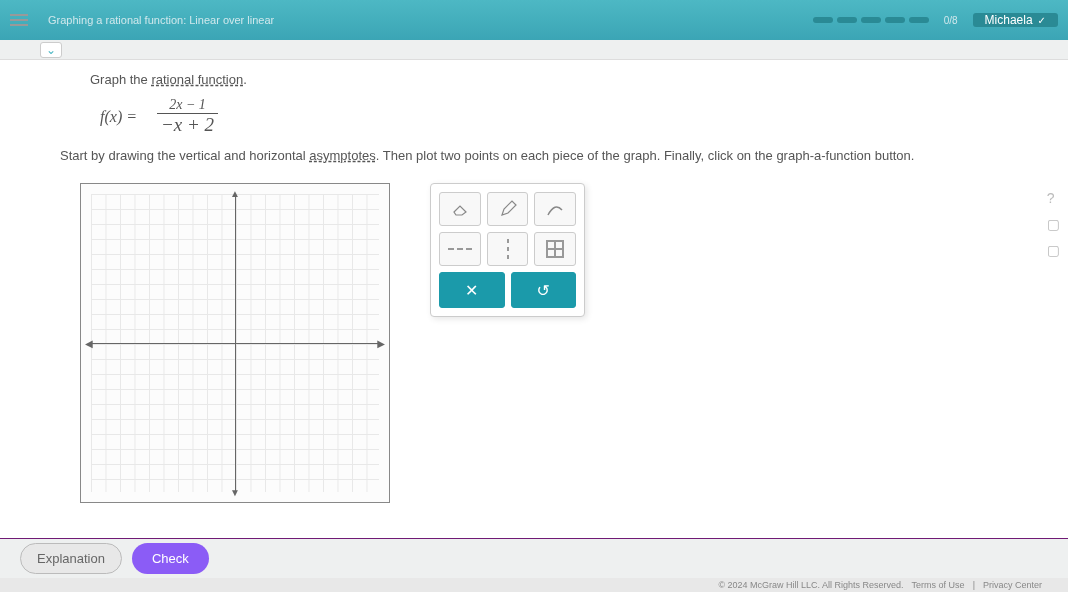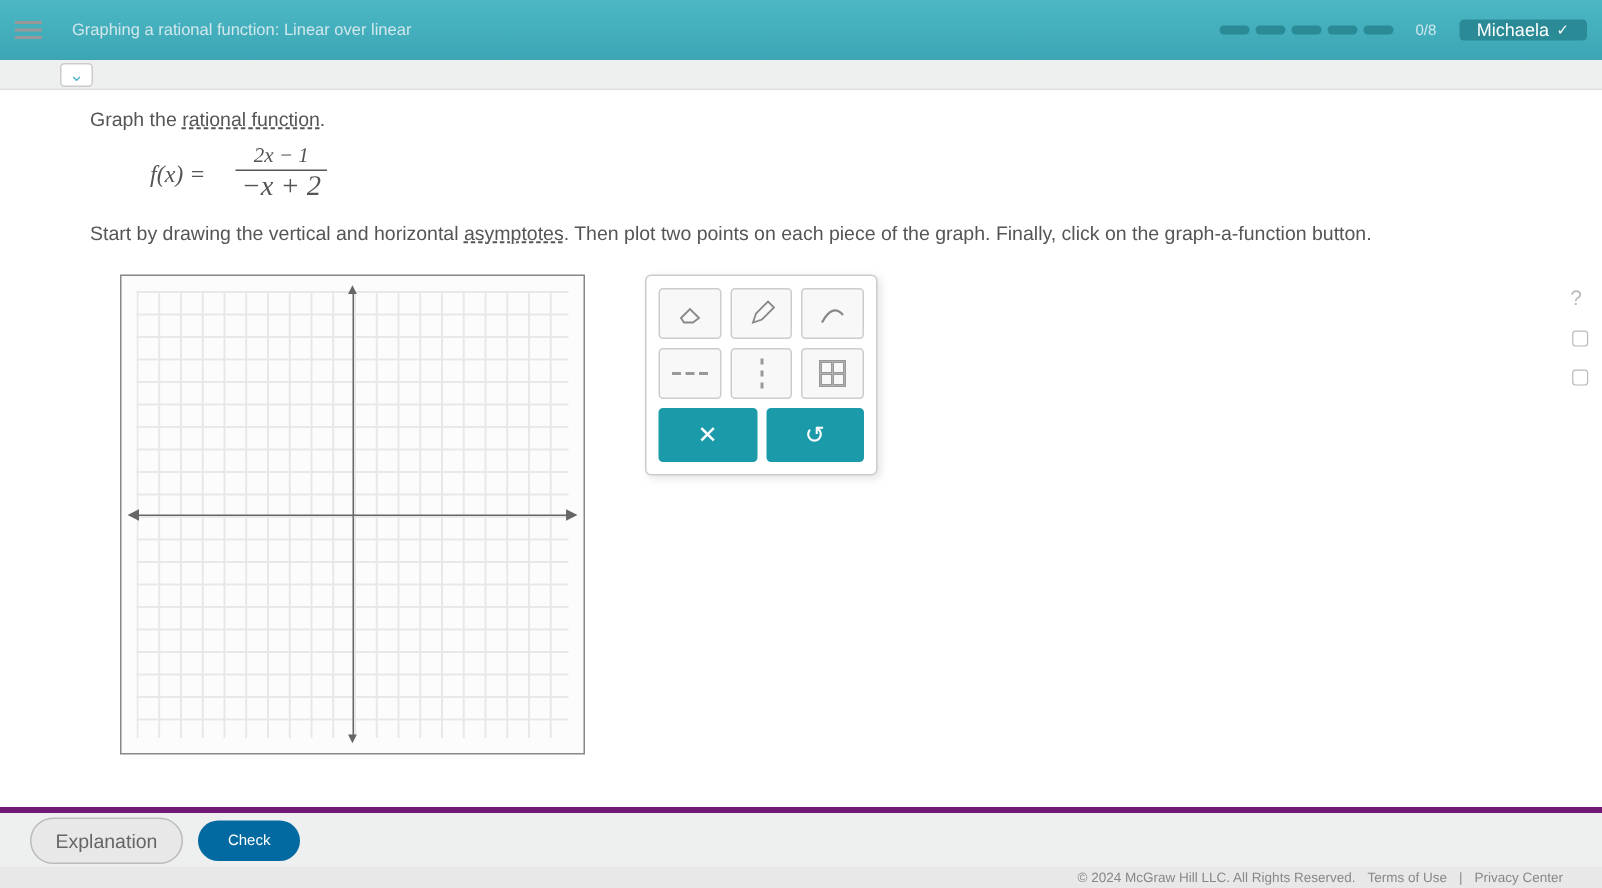--- a/index.html
+++ b/index.html
@@ -107,20 +107,21 @@
     .content {
       padding: 12px 60px 0 60px;
       background: white;
       height: 490px;
       position: relative;
     }
     .instruction-1 {
       font-size: 13px;
       color: #555;
       margin-bottom: 10px;
+      margin-left: 30px;
     }
     .link-text {
       color: #555;
       text-decoration: underline;
       text-decoration-style: dashed;
       cursor: pointer;
     }
     .formula {
       font-family: 'Times New Roman', serif;
       font-style: italic;
@@ -264,41 +265,41 @@
       color: #bbb;
       font-size: 14px;
     }
     .bottom-bar {
       position: absolute;
       bottom: 14px;
       left: 0;
       right: 0;
       height: 40px;
       background: #eef0f0;
-      border-top: 4px solid #701a75;
+      border-top: 1px solid #701a75;
       display: flex;
       align-items: center;
       padding: 0 20px;
       gap: 10px;
     }
     .btn-explanation {
       background: #e8e8e8;
       border: 1px solid #bbb;
       border-radius: 18px;
       padding: 7px 16px;
       font-size: 13px;
       color: #666;
       cursor: pointer;
     }
     .btn-check {
-      background: #0369a1;
+      background: #8b5cf6;
       border: none;
       border-radius: 18px;
       padding: 8px 20px;
-      font-size: 10px;
+      font-size: 13px;
       color: white;
       cursor: pointer;
     }
     .footer {
       position: absolute;
       bottom: 0;
       left: 0;
       right: 0;
       height: 14px;
       background: #e8e8e8;

